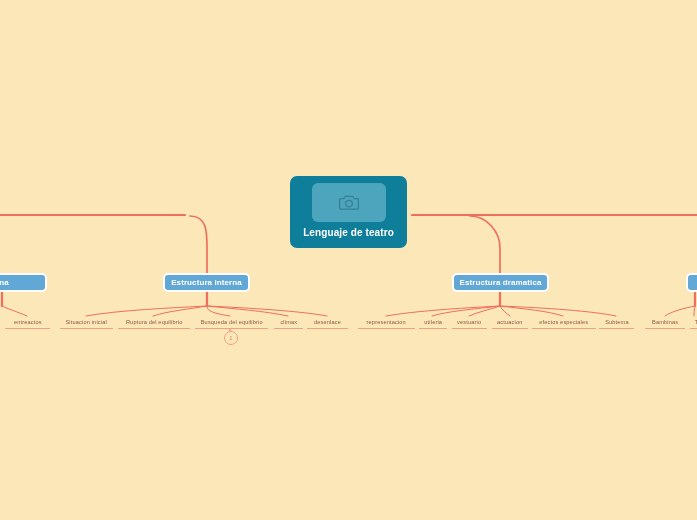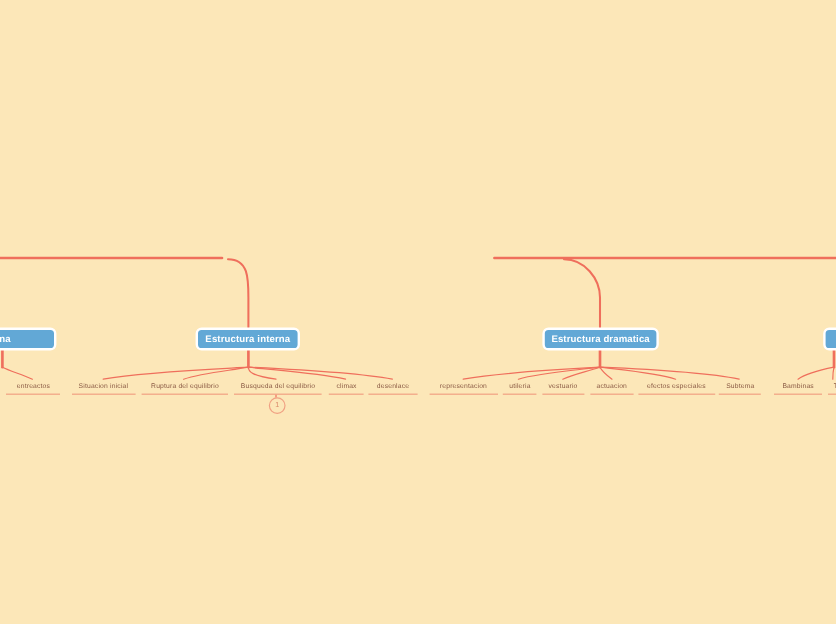--- a/index.html
+++ b/index.html
@@ -167,20 +167,31 @@
 
       <path d="M 2,306 C 8,309 18,312 27,316" stroke-width="1"></path>
 
       <path d="M 695,306 C 685,308 672,311 665,316" stroke-width="1"></path>
       <path d="M 695,306 C 694,310 694,313 694,316" stroke-width="1"></path>
 
       <path d="M 230,329 L 230,331" stroke-width="1"></path>
     </g>
   </svg>
 
+  <div class="root-node">
+    <div class="root-image">
+      <span>
+        <svg width="20" height="17" viewBox="0 0 20 17" xmlns="http://www.w3.org/2000/svg" fill="none" stroke="#2a6b7e" stroke-width="1.3">
+          <path d="M1.6 4.6h3.2l1.5-2.2h7.4l1.5 2.2h3.2a1 1 0 0 1 1 1v8.6a1 1 0 0 1-1 1H1.6a1 1 0 0 1-1-1V5.6a1 1 0 0 1 1-1z"></path>
+          <circle cx="10" cy="9.6" r="3.3"></circle>
+        </svg>
+      </span>
+    </div>
+    <div class="root-label">Lenguaje de teatro</div>
+  </div>
 
   <div class="branch-node" id="branch-externa">
     <span>rna</span>
   </div>
 
   <div class="branch-node" id="branch-interna">
     <span>Estructura interna</span>
   </div>
 
   <div class="branch-node" id="branch-dramatica">

